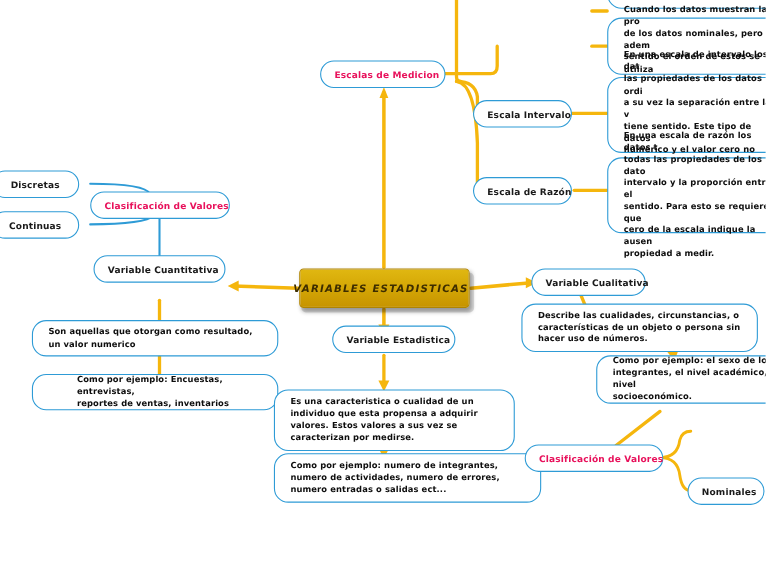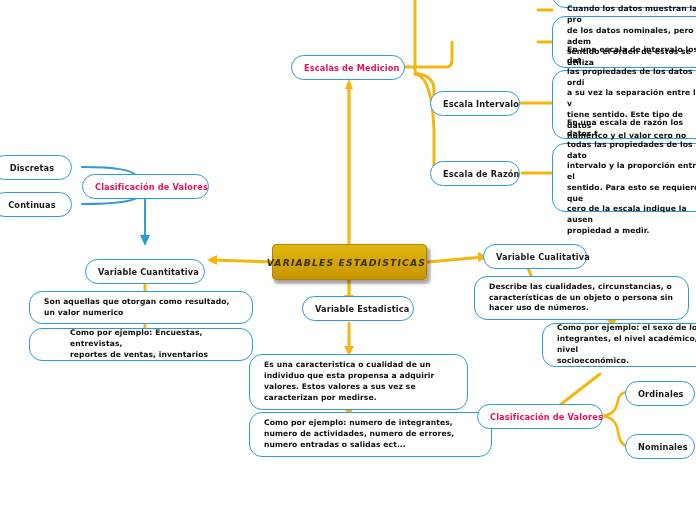--- a/index.html
+++ b/index.html
@@ -154,30 +154,30 @@
   </div>
 
   <div class="node pill" style="left:-8px;top:192px;width:80px;">
     <span class="txt">Continuas</span>
   </div>
 
   <div class="node pill pink" style="left:82px;top:174px;width:127px;">
     <span class="txt">Clasificación de Valores</span>
   </div>
 
-  <div class="node pill" style="left:85px;top:259px;width:120px;justify-content:flex-end;">
+  <div class="node pill" style="left:85px;top:232px;width:120px;justify-content:flex-end;">
     <span class="txt">Variable Cuantitativa</span>
   </div>
 
   <div class="node desc" style="left:29px;top:291px;width:224px;height:33px;">
     <span class="txt" style="white-space:pre-line;">Son aquellas que otorgan como resultado,
 un valor numerico</span>
   </div>
 
-  <div class="node desc" style="left:29px;top:328px;width:224px;height:33px;padding-left:40px;">
+  <div class="node desc" style="left:29px;top:340px;width:224px;height:33px;padding-left:40px;">
     <span class="txt" style="white-space:pre-line;">Como por ejemplo: Encuestas, entrevistas,
 reportes de ventas, inventarios</span>
   </div>
 
   <div id="central-shadowpad"></div>
   <div id="central">
     <span class="txt">VARIABLES ESTADISTICAS</span>
   </div>
 
   <div class="node pill" style="left:302px;top:296px;width:112px;">
@@ -210,21 +210,18 @@
   <div class="node desc" style="left:542px;top:323px;width:178px;height:44px;">
     <span class="txt" style="white-space:pre-line;">Como por ejemplo: el sexo de los
 integrantes, el nivel académico, nivel
 socioeconómico.</span>
   </div>
 
   <div class="node pill pink" style="left:477px;top:404px;width:126px;">
     <span class="txt">Clasificación de Valores</span>
   </div>
 
-  <div class="node pill" style="left:625px;top:381px;width:70px;">
-    <span class="txt">Ordinales</span>
-  </div>
 
   <div class="node pill" style="left:625px;top:434px;width:70px;">
     <span class="txt">Nominales</span>
   </div>
 
 </div>
 
 </body></html>

